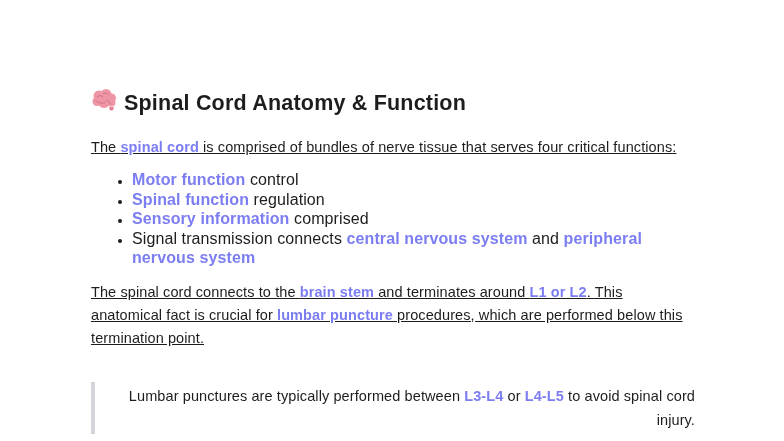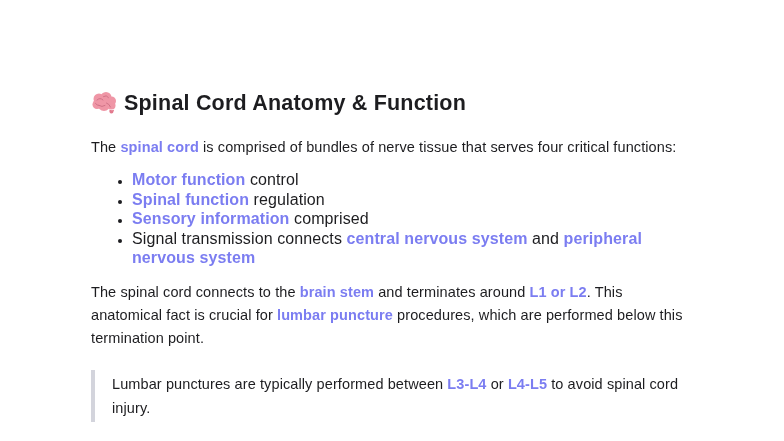--- a/index.html
+++ b/index.html
@@ -14,56 +14,58 @@
     color: var(--text, #1d1d20);
   }
   .content {
     position: absolute;
     left: 91px;
     top: 88px;
     width: 604px;
   }
   h1.title {
     display: flex;
-    align-items: center;
+    align-items: flex-start;
     gap: 7px;
     margin: 0 0 18px 0;
     font-size: 21.5px;
     line-height: 30px;
     font-weight: 700;
     letter-spacing: 0.2px;
     color: var(--text, #1d1d20);
   }
   .emoji { display: inline-flex; width: 26px; height: 24px; flex: 0 0 auto; }
   .emoji svg { width: 100%; height: 100%; }
   p.para {
     margin: 0 0 11px 0;
     font-size: 14.5px;
     line-height: 23px;
     letter-spacing: 0.1px;
+    text-decoration: underline;
   }
   ul.fn-list {
     margin: 0 0 13px 0;
     padding: 0 0 0 41px;
     list-style: disc outside;
   }
   ul.fn-list li {
     font-size: 16px;
     line-height: 19.5px;
     letter-spacing: 0.1px;
   }
   ul.fn-list li::marker { color: #1d1d20; font-size: 12px; }
-  p.para.second { margin-bottom: 20px; }
+  p.para.second { margin-bottom: 32px; }
   blockquote.callout {
     margin: 0;
     padding: 2px 0 2px 17px;
     border-left: 4px solid var(--quote-bar, #d3d4dc);
     font-size: 14.5px;
     line-height: 24px;
     letter-spacing: 0.1px;
+    text-align: right;
   }
   .hl {
     color: var(--accent, #7b7df1);
     font-weight: 700;
   }
 </style>
 </head>
 <body>
 
 <div class="page">

